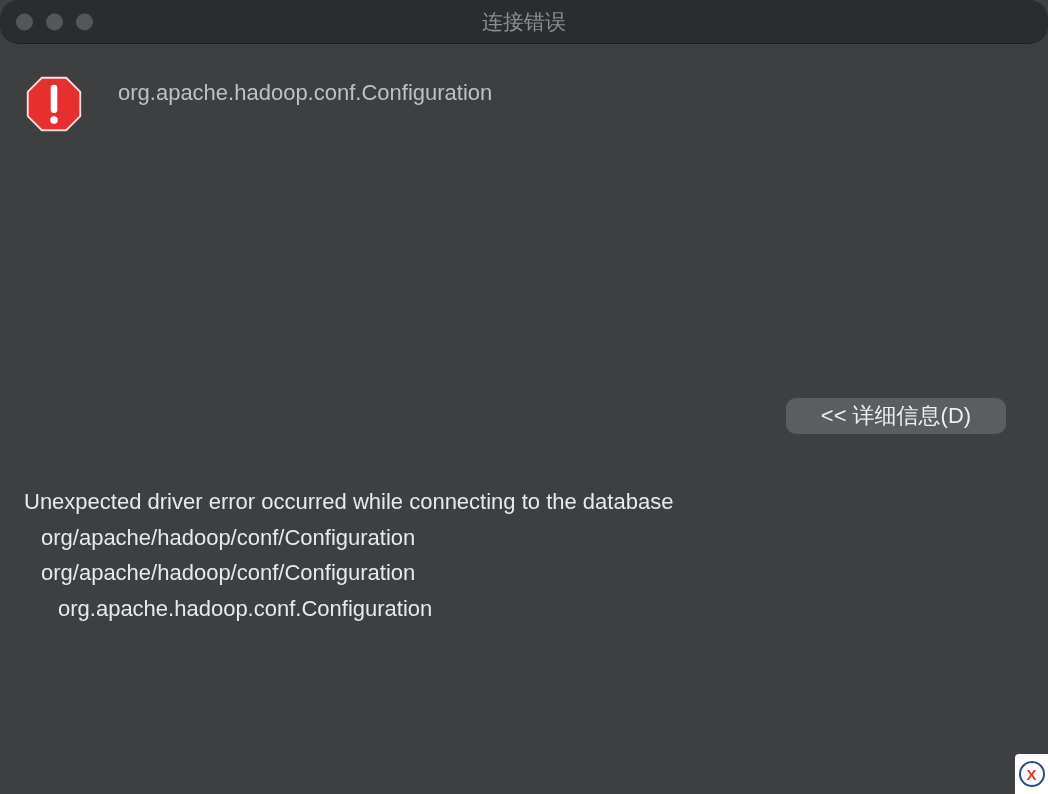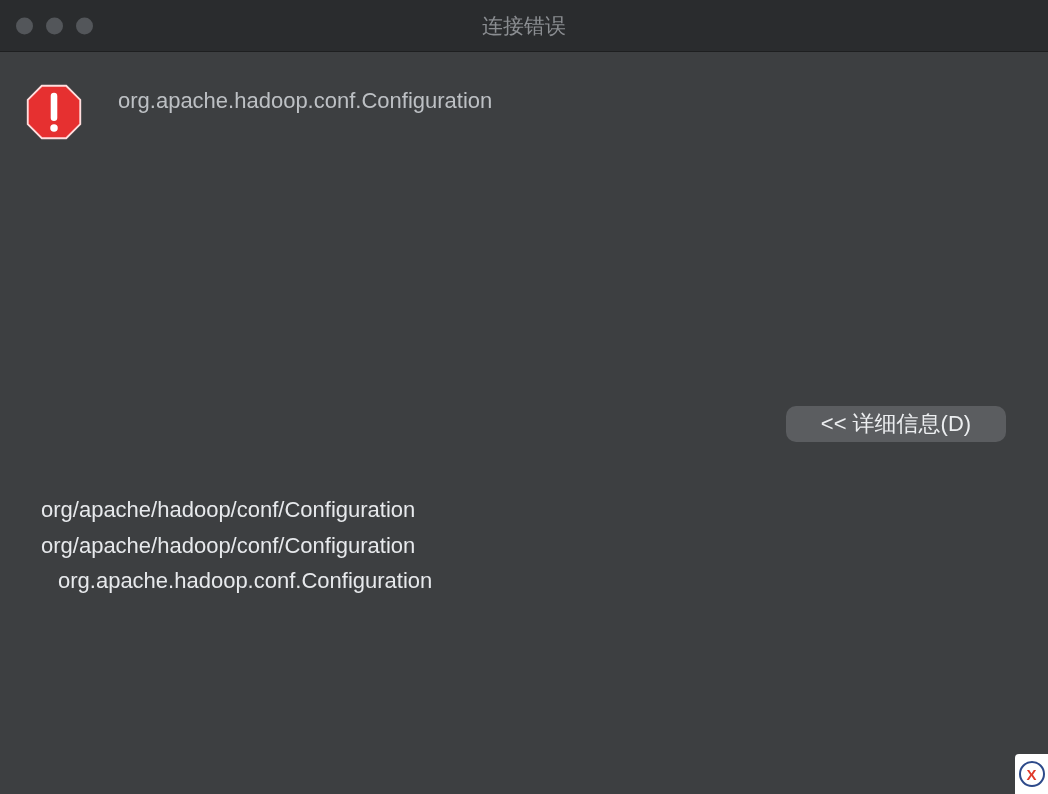--- a/index.html
+++ b/index.html
@@ -9,26 +9,27 @@
     }
     body {
       width: 1048px;
       height: 794px;
       background: #3d3f41;
       font-family: -apple-system, BlinkMacSystemFont, "Helvetica Neue", Arial, sans-serif;
       overflow: hidden;
       position: relative;
     }
     .titlebar {
-      height: 52px;
+      height: 44px;
       background: #2a2c2e;
       display: flex;
       align-items: center;
       position: relative;
       border-bottom: 1px solid #1e1f20;
+      border-radius: 19px;
     }
     .traffic-lights {
       display: flex;
       gap: 13px;
       position: absolute;
       left: 16px;
       top: 50%;
       transform: translateY(-50%);
     }
     .traffic-light {
@@ -154,20 +155,21 @@
       </svg>
     </div>
     <div class="error-message">org.apache.hadoop.conf.Configuration</div>
   </div>
 
   <div class="button-row">
     <button class="btn">&lt;&lt; 详细信息(D)</button>
   </div>
 
   <div class="details-section">
+    <div class="details-line-0">Unexpected driver error occurred while connecting to the database</div>
     <div class="details-line-1">org/apache/hadoop/conf/Configuration</div>
     <div class="details-line-2">org/apache/hadoop/conf/Configuration</div>
     <div class="details-line-3">org.apache.hadoop.conf.Configuration</div>
   </div>
 </div>
 
 <div class="watermark">
   <div class="watermark-inner">
     <span class="watermark-x">X</span>
   </div>

